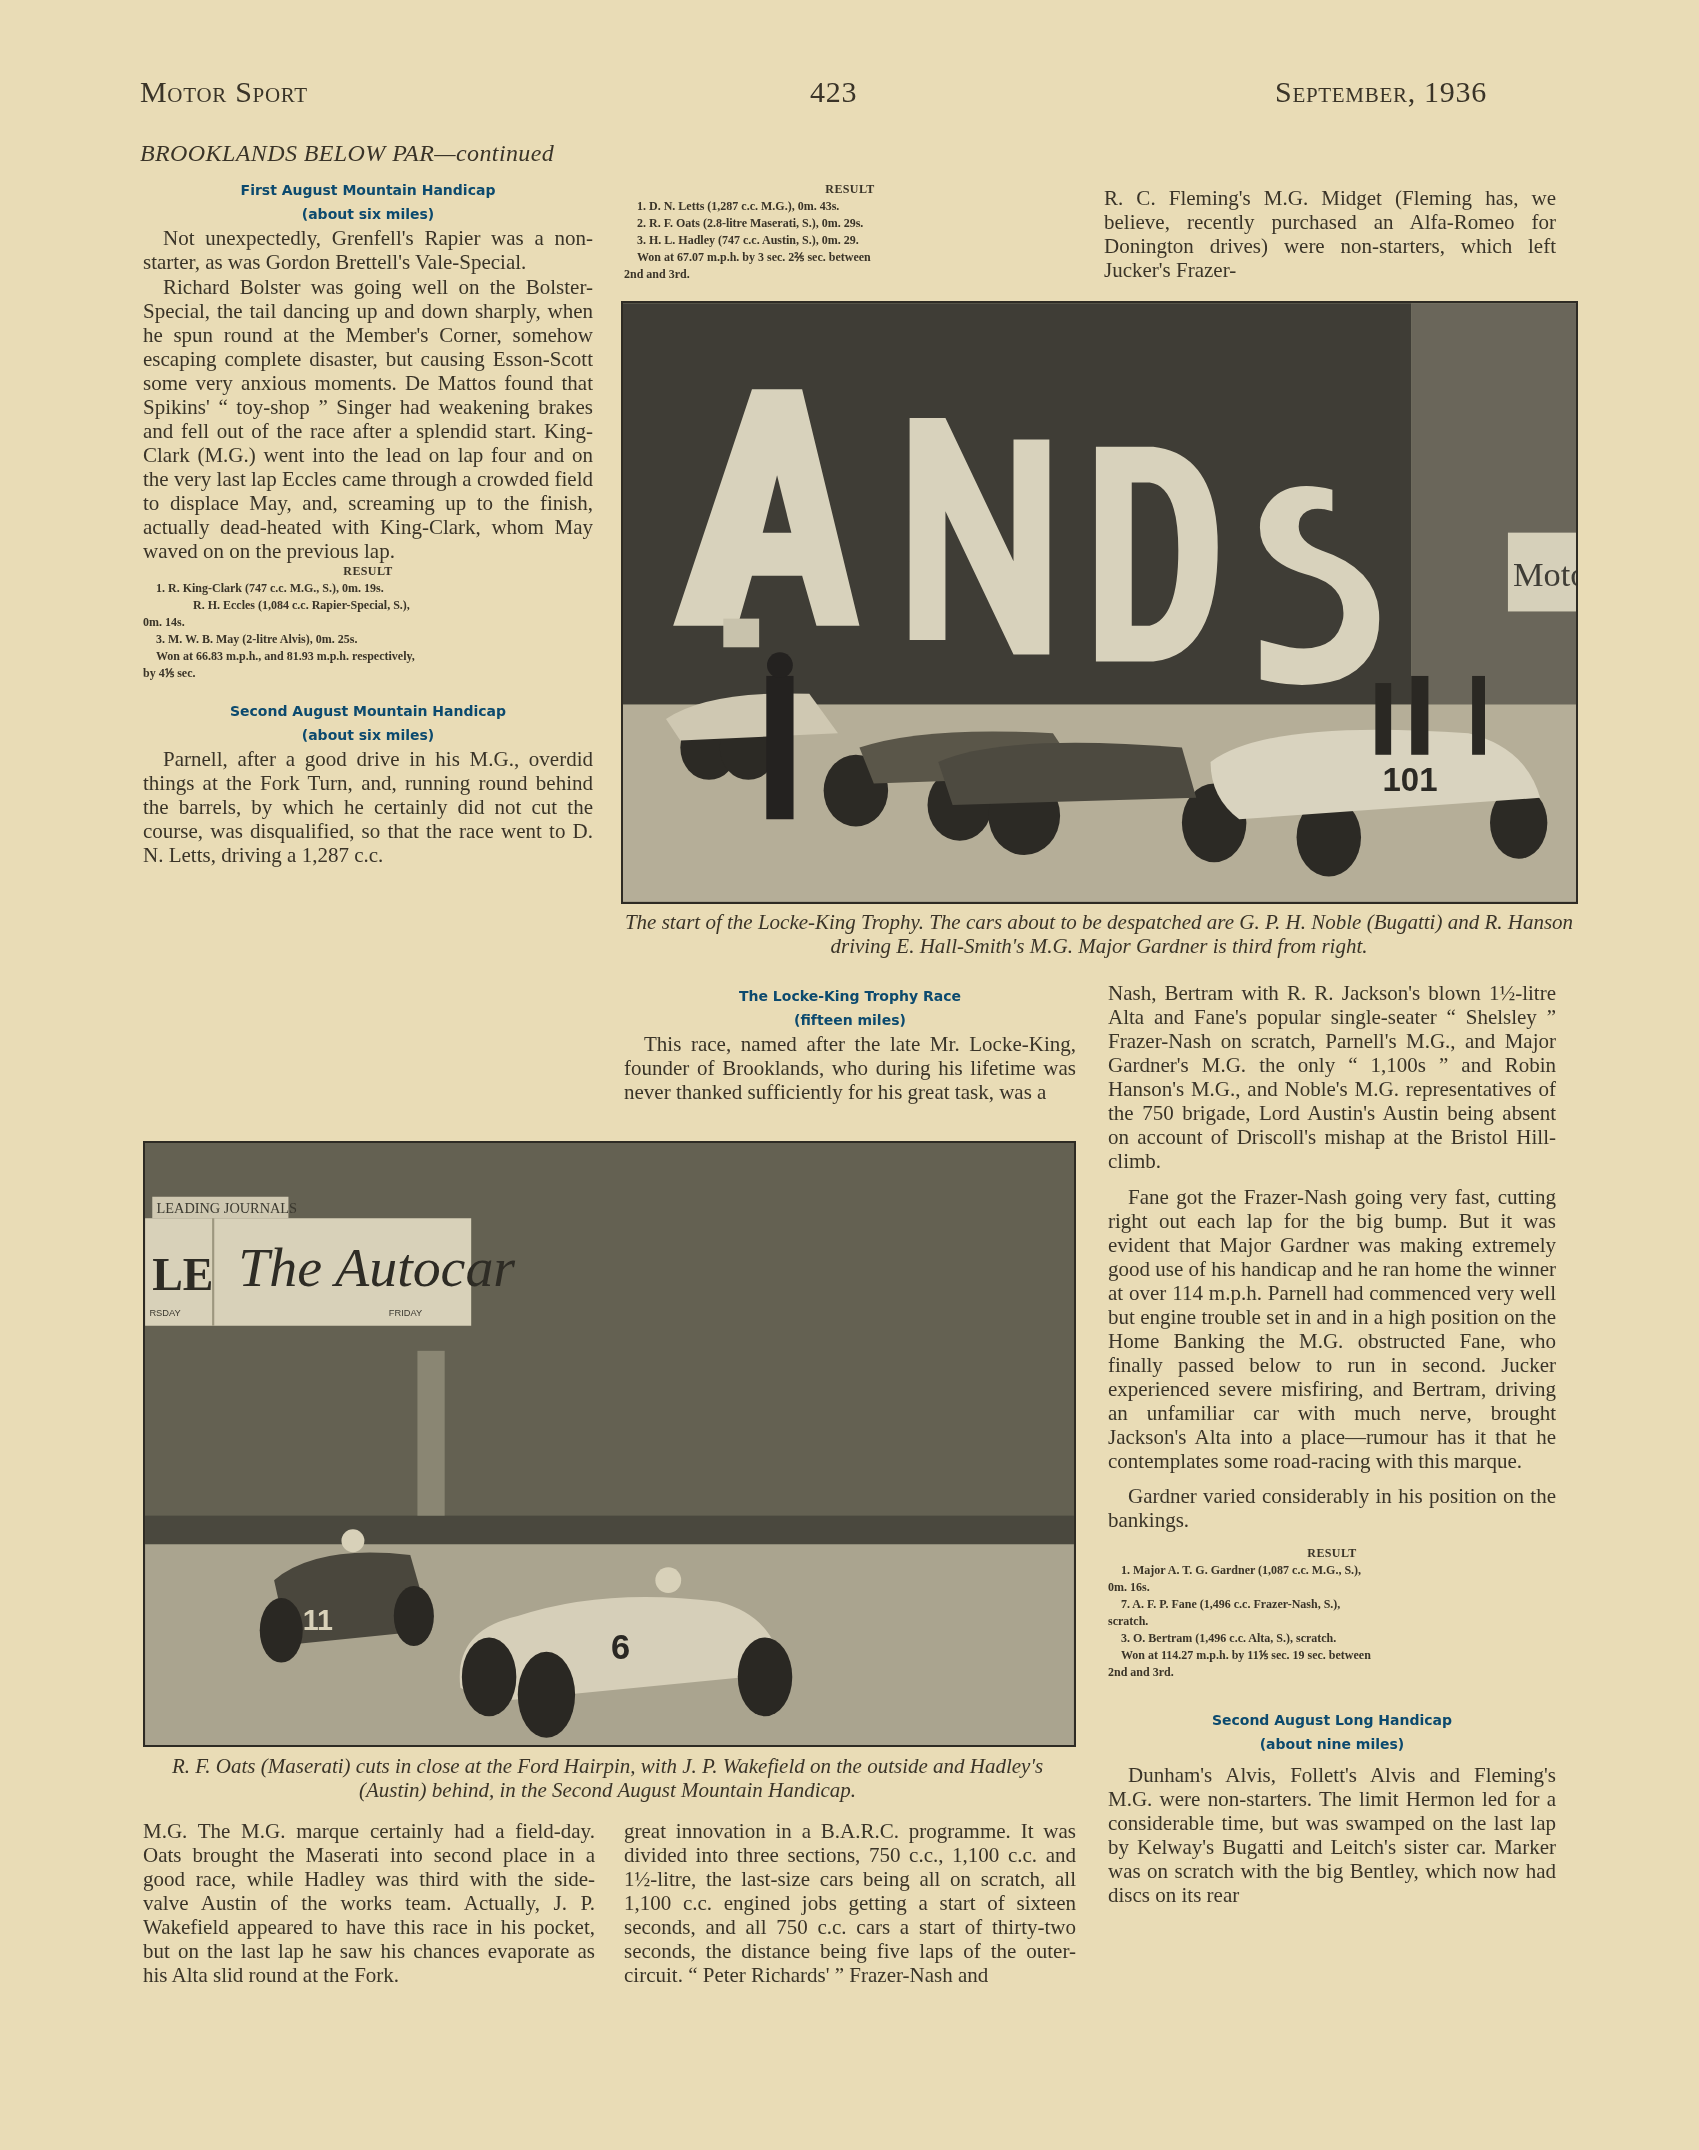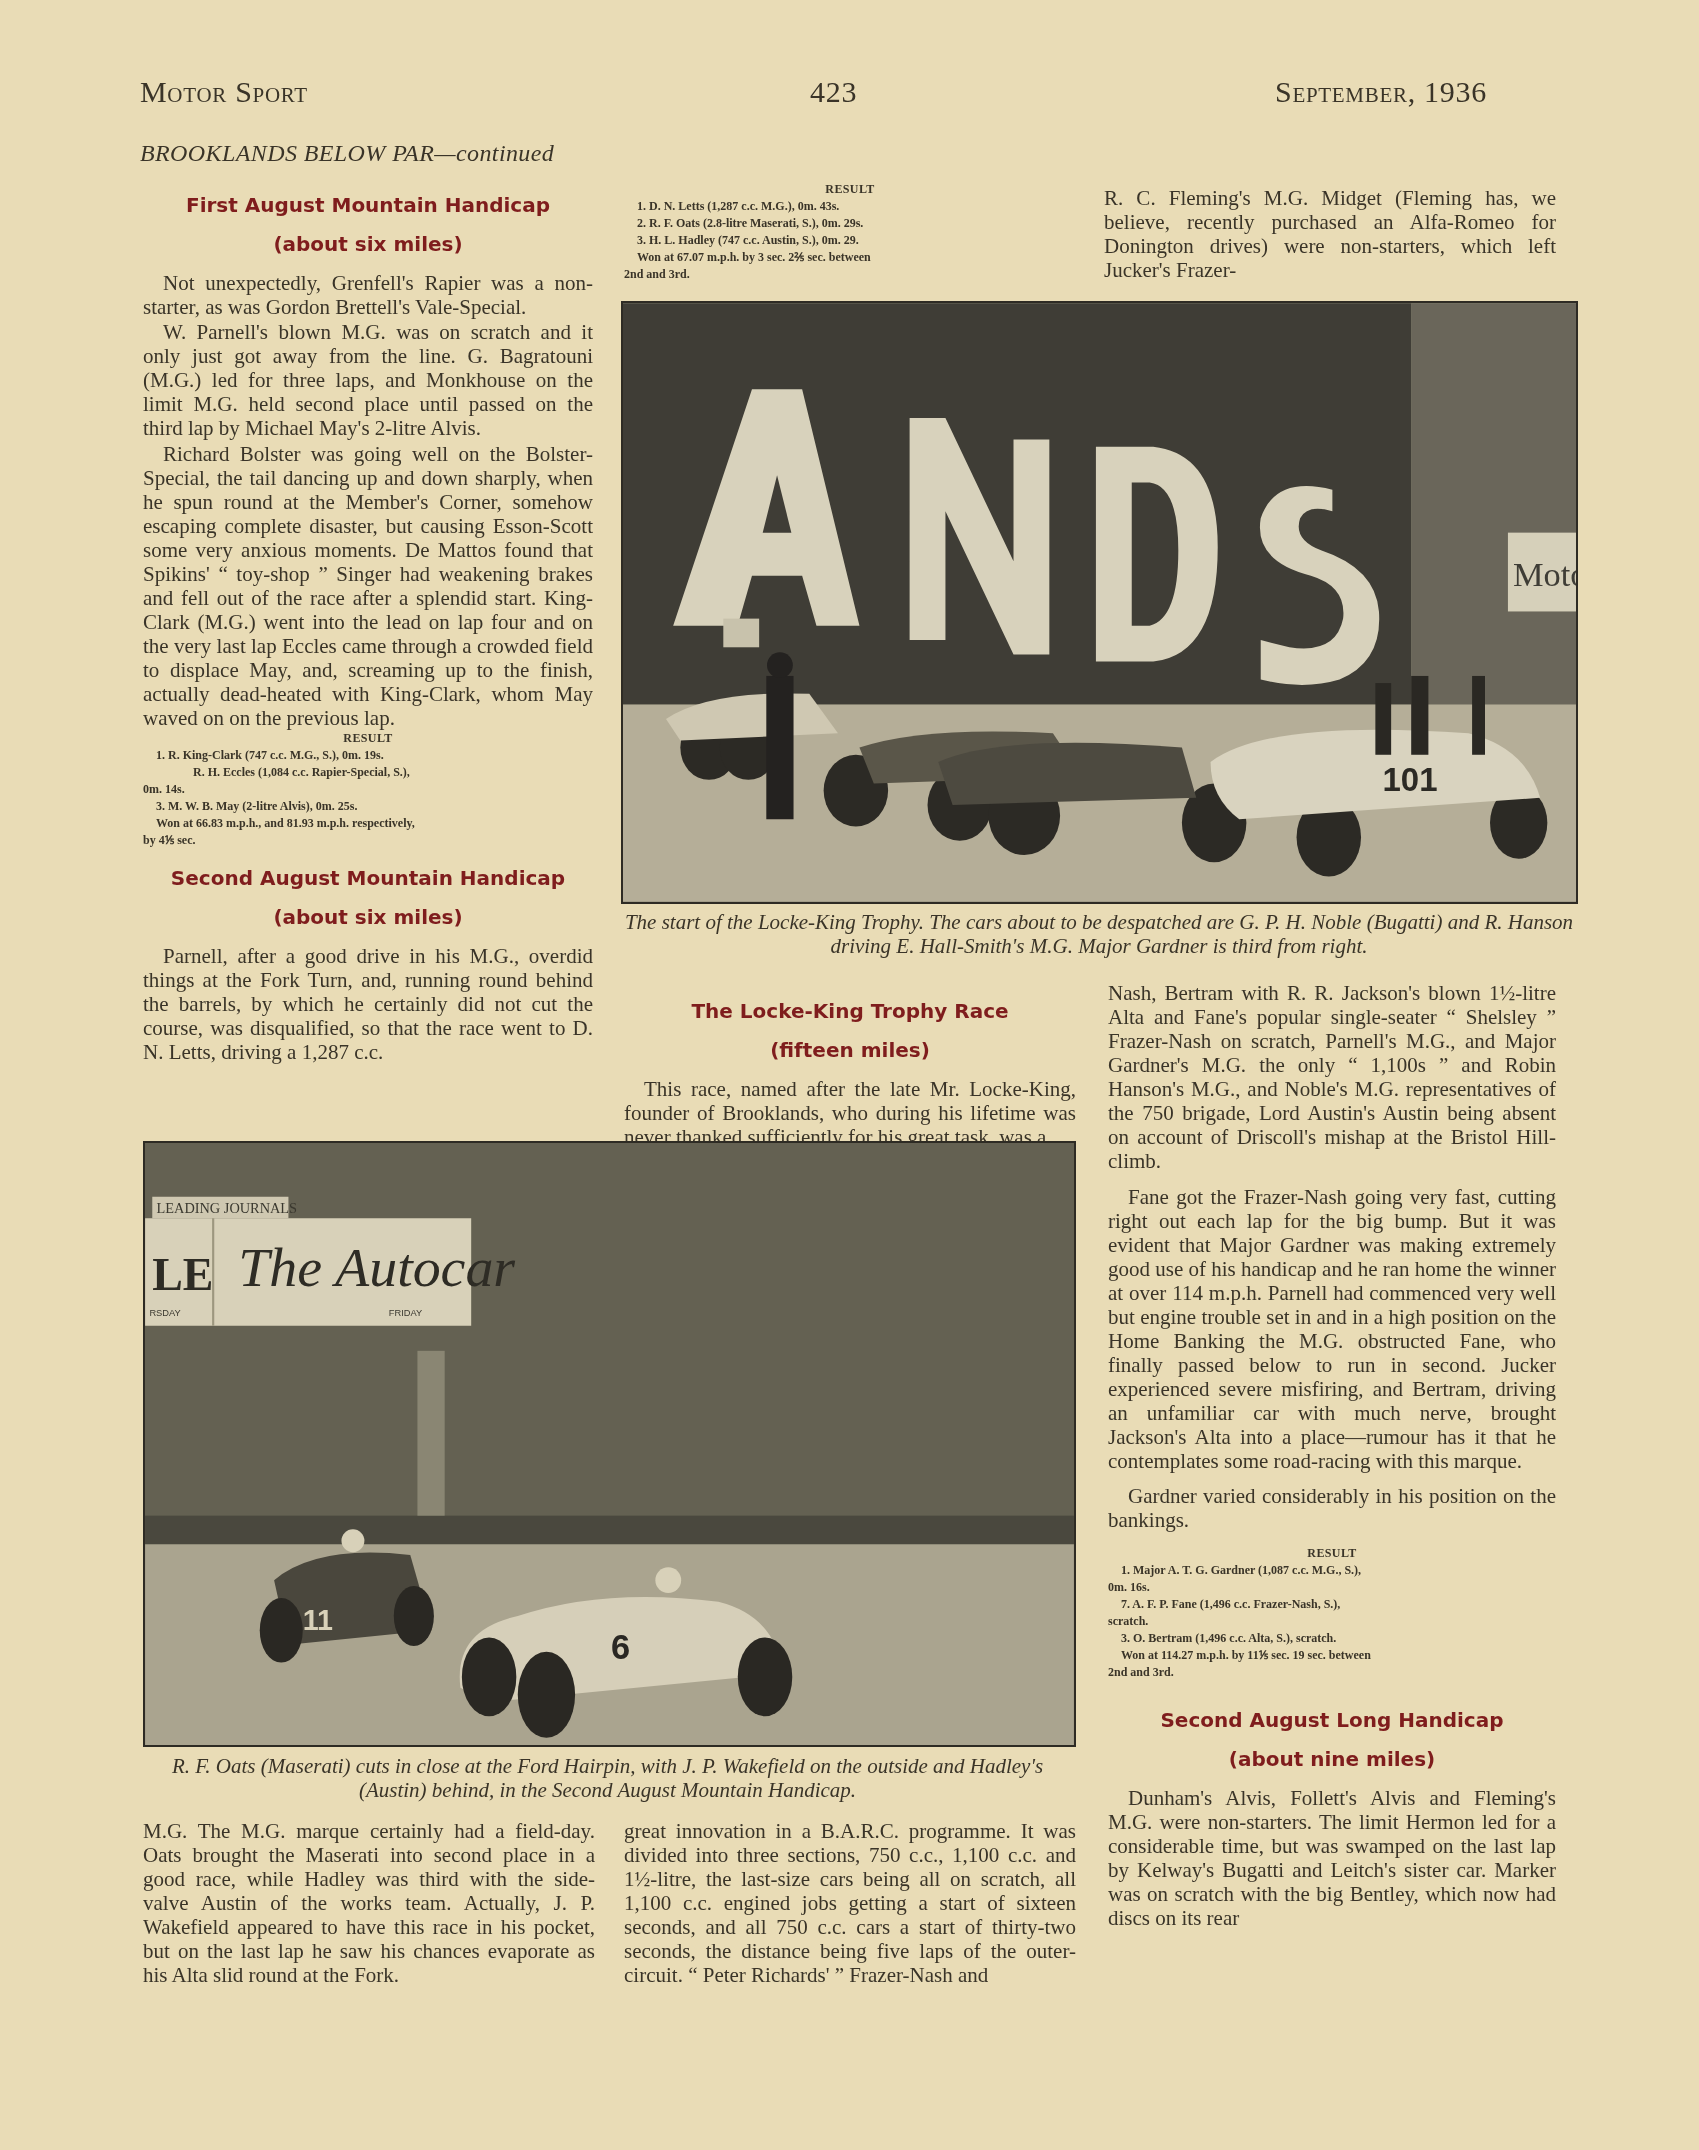--- a/index.html
+++ b/index.html
@@ -13,22 +13,22 @@
   .running {
     top: 75px; font-size: 30px; font-weight: normal; letter-spacing: 0.7px;
     font-family: "Liberation Serif", serif; font-variant: small-caps;
   }
   .kicker { top: 140px; left: 140px; font-size: 24px; font-style: italic; letter-spacing: 0.4px; }
   .col { position: absolute; font-size: 21px; line-height: 24px; text-align: justify; }
   .col p { margin: 0; text-indent: 20px; }
   .col p + p { margin-top: 1.4px; }
   .hd {
     font-family: "DejaVu Sans", "Liberation Sans", sans-serif;
-    font-weight: bold; text-align: center; font-size: 20px; line-height: 24px;
-    margin: 15px; color: #7f1d1d;
+    font-weight: bold; text-align: center; font-size: 14px; line-height: 24px;
+    margin: 0; color: #0c4a6e;
   }
   .hd-gap { margin-top: 17px; }
   .result { font-family: "Liberation Serif", serif; font-size: 12px; line-height: 17px; font-weight: bold; color: #3a3428; }
   .result .title { text-align: center; letter-spacing: 0.4px; }
   .result .line { text-align: left; text-indent: 13px; }
   .result .cont { text-align: left; }
   .photo {
     position: absolute; border: 2.2px solid #2e2b24;
     background: #6b6757; overflow: hidden;
   }
@@ -41,21 +41,20 @@
 <div class="abs running" style="left:140px;">Motor Sport</div>
 <div class="abs running" style="left:810px;">423</div>
 <div class="abs running" style="left:1275px;">September, 1936</div>
 
 <div class="abs kicker">BROOKLANDS BELOW PAR—continued</div>
 
 <div class="col" style="left:143px; top:178px; width:450px;">
   <h3 class="hd">First August Mountain Handicap</h3>
   <h3 class="hd">(about six miles)</h3>
   <p>Not unexpectedly, Grenfell's Rapier was a non-starter, as was Gordon Brettell's Vale-Special.</p>
-  <p>W. Parnell's blown M.G. was on scratch and it only just got away from the line. G. Bagratouni (M.G.) led for three laps, and Monkhouse on the limit M.G. held second place until passed on the third lap by Michael May's 2-litre Alvis.</p>
   <p>Richard Bolster was going well on the Bolster-Special, the tail dancing up and down sharply, when he spun round at the Member's Corner, somehow escaping complete disaster, but causing Esson-Scott some very anxious moments. De Mattos found that Spikins' “ toy-shop ” Singer had weakening brakes and fell out of the race after a splendid start. King-Clark (M.G.) went into the lead on lap four and on the very last lap Eccles came through a crowded field to displace May, and, screaming up to the finish, actually dead-heated with King-Clark, whom May waved on on the previous lap.</p>
   <div class="result">
     <div class="title">RESULT</div>
     <div class="line">1. R. King-Clark (747 c.c. M.G., S.), 0m. 19s.</div>
     <div class="line" style="text-indent:50px;">R. H. Eccles (1,084 c.c. Rapier-Special, S.),</div>
     <div class="cont">0m. 14s.</div>
     <div class="line">3. M. W. B. May (2-litre Alvis), 0m. 25s.</div>
     <div class="line">Won at 66.83 m.p.h., and 81.93 m.p.h. respectively,</div>
     <div class="cont">by 4⅕ sec.</div>
   </div>

